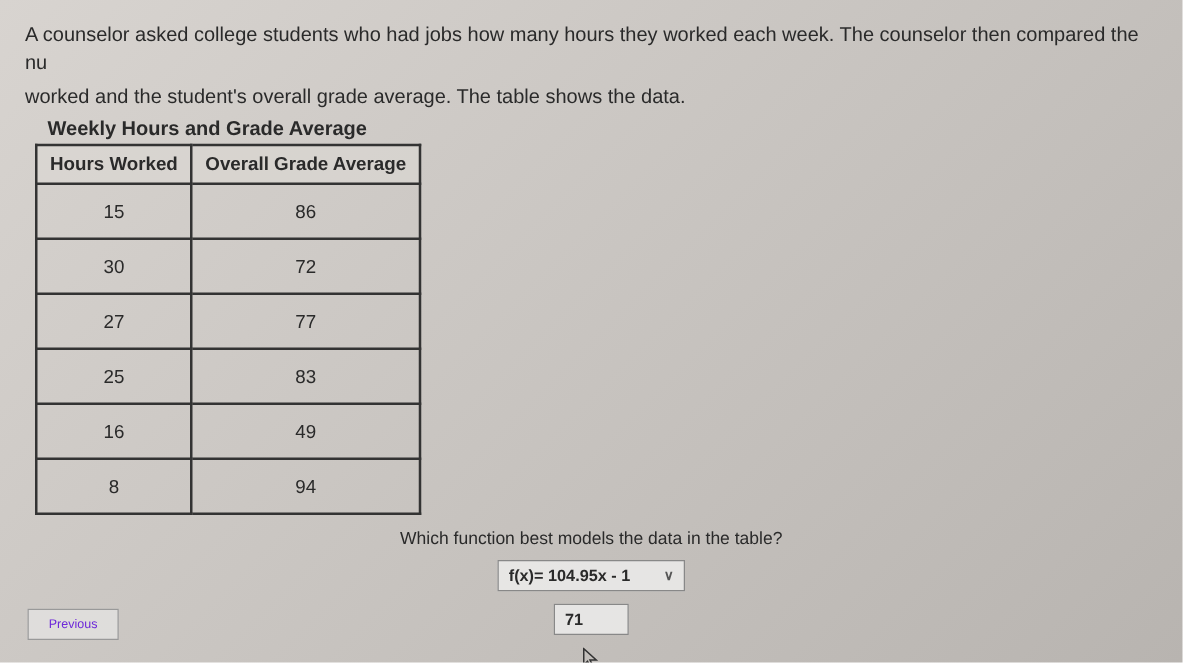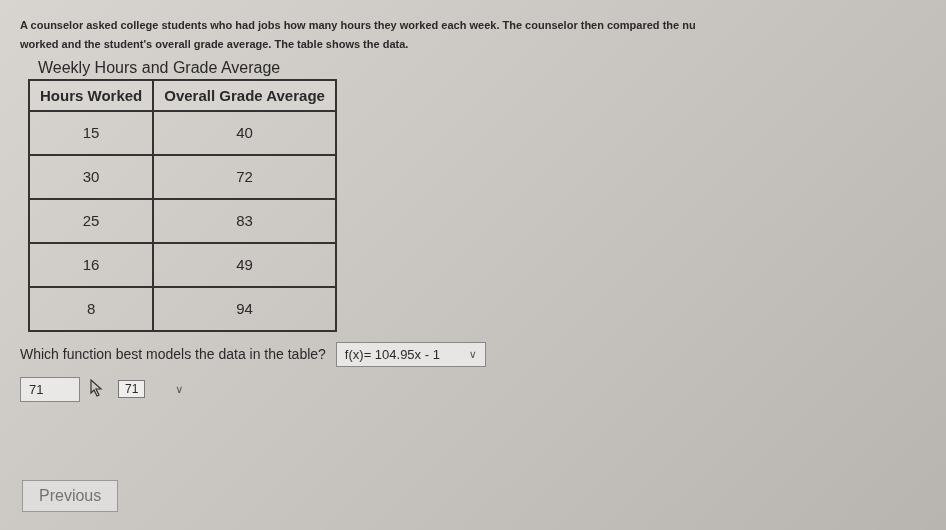--- a/index.html
+++ b/index.html
@@ -7,28 +7,28 @@
       font-family: Arial, sans-serif;
       background: linear-gradient(135deg, #d8d4d0 0%, #c8c4c0 50%, #b8b4b0 100%);
       width: 946px;
       height: 530px;
       overflow: hidden;
       padding: 18px 20px;
       color: #2a2a2a;
       position: relative;
     }
     .problem-text {
-      font-size: 11px;
+      font-size: 16px;
       line-height: 1.4;
       margin-bottom: 4px;
-      font-weight: 700;
+      font-weight: 400;
     }
     .table-title {
       font-size: 16px;
-      font-weight: normal;
+      font-weight: bold;
       margin: 6px 0 2px 18px;
     }
     table {
       border-collapse: collapse;
       margin-left: 8px;
       background: transparent;
     }
     th, td {
       border: 2px solid #333;
       padding: 6px 10px;
@@ -43,31 +43,33 @@
       min-width: 120px;
       height: 44px;
     }
     .question-row {
       display: flex;
       align-items: center;
       gap: 10px;
       margin-top: 10px;
       flex-wrap: wrap;
       font-size: 14px;
+      flex-direction: column;
     }
     .select-box {
       display: inline-flex;
       align-items: center;
       justify-content: space-between;
       border: 1px solid #888;
       background: rgba(245,245,245,0.7);
       padding: 4px 8px;
       min-width: 150px;
       font-size: 13px;
       cursor: pointer;
+      font-weight: bold;
     }
     .select-box.narrow { min-width: 60px; }
     .chevron {
       font-size: 11px;
       color: #555;
       margin-left: 10px;
     }
     .cursor {
       font-size: 14px;
     }
@@ -78,48 +80,52 @@
       font-size: 12px;
       margin-left: 4px;
     }
     .previous-btn {
       position: absolute;
       bottom: 18px;
       left: 22px;
       border: 1px solid #999;
       background: rgba(235,235,235,0.6);
       padding: 6px 16px;
-      font-size: 16px;
+      font-size: 10px;
       cursor: pointer;
-      color: #737373;
+      color: #6d28d9;
     }
   </style>
 </head>
 <body>
 
 <div class="problem-text">A counselor asked college students who had jobs how many hours they worked each week. The counselor then compared the nu</div>
 <div class="problem-text">worked and the student's overall grade average. The table shows the data.</div>
 
 <div class="table-title">Weekly Hours and Grade Average</div>
 
 <table>
   <thead>
     <tr>
       <th>Hours Worked</th>
       <th>Overall Grade Average</th>
     </tr>
   </thead>
   <tbody>
     <tr>
         <td>15</td>
-        <td>40</td>
+        <td>86</td>
       </tr>
     <tr>
         <td>30</td>
         <td>72</td>
+      </tr>
+    <tr>
+        <td>27</td>
+        <td>77</td>
       </tr>
     <tr>
         <td>25</td>
         <td>83</td>
       </tr>
     <tr>
         <td>16</td>
         <td>49</td>
       </tr>
     <tr>

